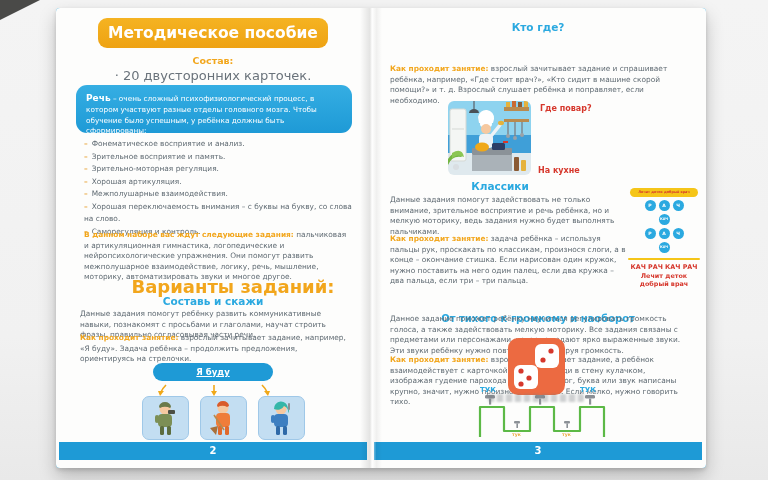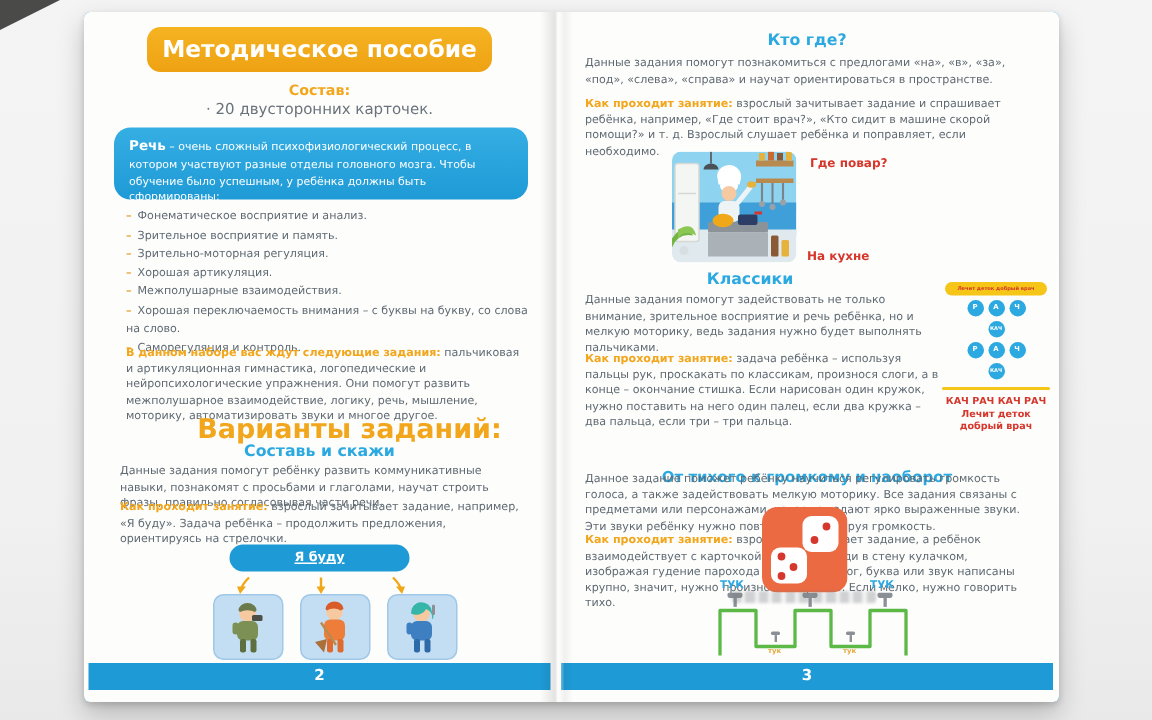--- a/index.html
+++ b/index.html
@@ -34,21 +34,21 @@
   .blue-h{color:#2ba9e0;font-weight:bold;}
   .red-t{color:#d6372c;font-weight:bold;}
 
   
   .title-banner{
     left:42px;top:10px;width:230px;height:30px;border-radius:9px;
     background:linear-gradient(180deg,#f5b322,#eea213);
     color:#fff;font-size:15.5px;font-weight:bold;line-height:30px;text-align:center;
   }
   .sostav-h{left:0;top:47px;width:314px;font-size:9.5px;}
-  .sostav-i{left:0;top:60px;width:314px;font-size:10px;color:#6a737b;}
+  .sostav-i{left:0;top:60px;width:314px;font-size:13px;color:#6a737b;}
   .speech-box{
     left:20px;top:77px;width:256px;height:34px;border-radius:11px;
     background:linear-gradient(180deg,#35aee3,#1e9ad6);
     color:#fff;font-size:7.3px;line-height:1.45;padding:7px 10px;
   }
   .speech-box b{font-size:9px;}
   .bullets{left:28px;top:130px;width:272px;}
   .bullet{font-size:7.4px;line-height:1.69;color:#5f6a72;}
   .bullet::before{content:"–";color:#e9aa45;margin-right:4px;font-weight:bold;}
   .set-intro{left:28px;top:222px;width:266px;}
@@ -203,21 +203,20 @@
       </div>
       <div class="char-label red-t" style="left:116px;">Парикмахером</div>
     </div>
 
     <div class="abs footer-bar">2</div>
   </div>
 
   <div class="page page-right">
 
     <div class="abs ctr rp-h1 blue-h">Кто где?</div>
-    <div class="abs rp-p1 body-txt">Данные задания помогут познакомиться с предлогами «на», «в», «за», «под», «слева», «справа» и научат ориентироваться в пространстве.</div>
     <div class="abs rp-how1 body-txt">
       <span class="lead-orange">Как проходит занятие:</span><span> взрослый зачитывает задание и спрашивает ребёнка, например, «Где стоит врач?», «Кто сидит в машине скорой помощи?» и т. д. Взрослый слушает ребёнка и поправляет, если необходимо.</span>
     </div>
 
     <div class="abs kitchen">
       <svg width="83" height="74" viewBox="0 0 83 74">
         <rect width="83" height="40" fill="#8ed3ef"></rect>
         <rect y="34" width="83" height="22" fill="#3f9fd8"></rect>
         <rect y="52" width="83" height="22" fill="#dfe9ee"></rect>
         <rect x="2" y="8" width="16" height="52" rx="2" fill="#f4f6f4" stroke="#d5d9d5"></rect>

